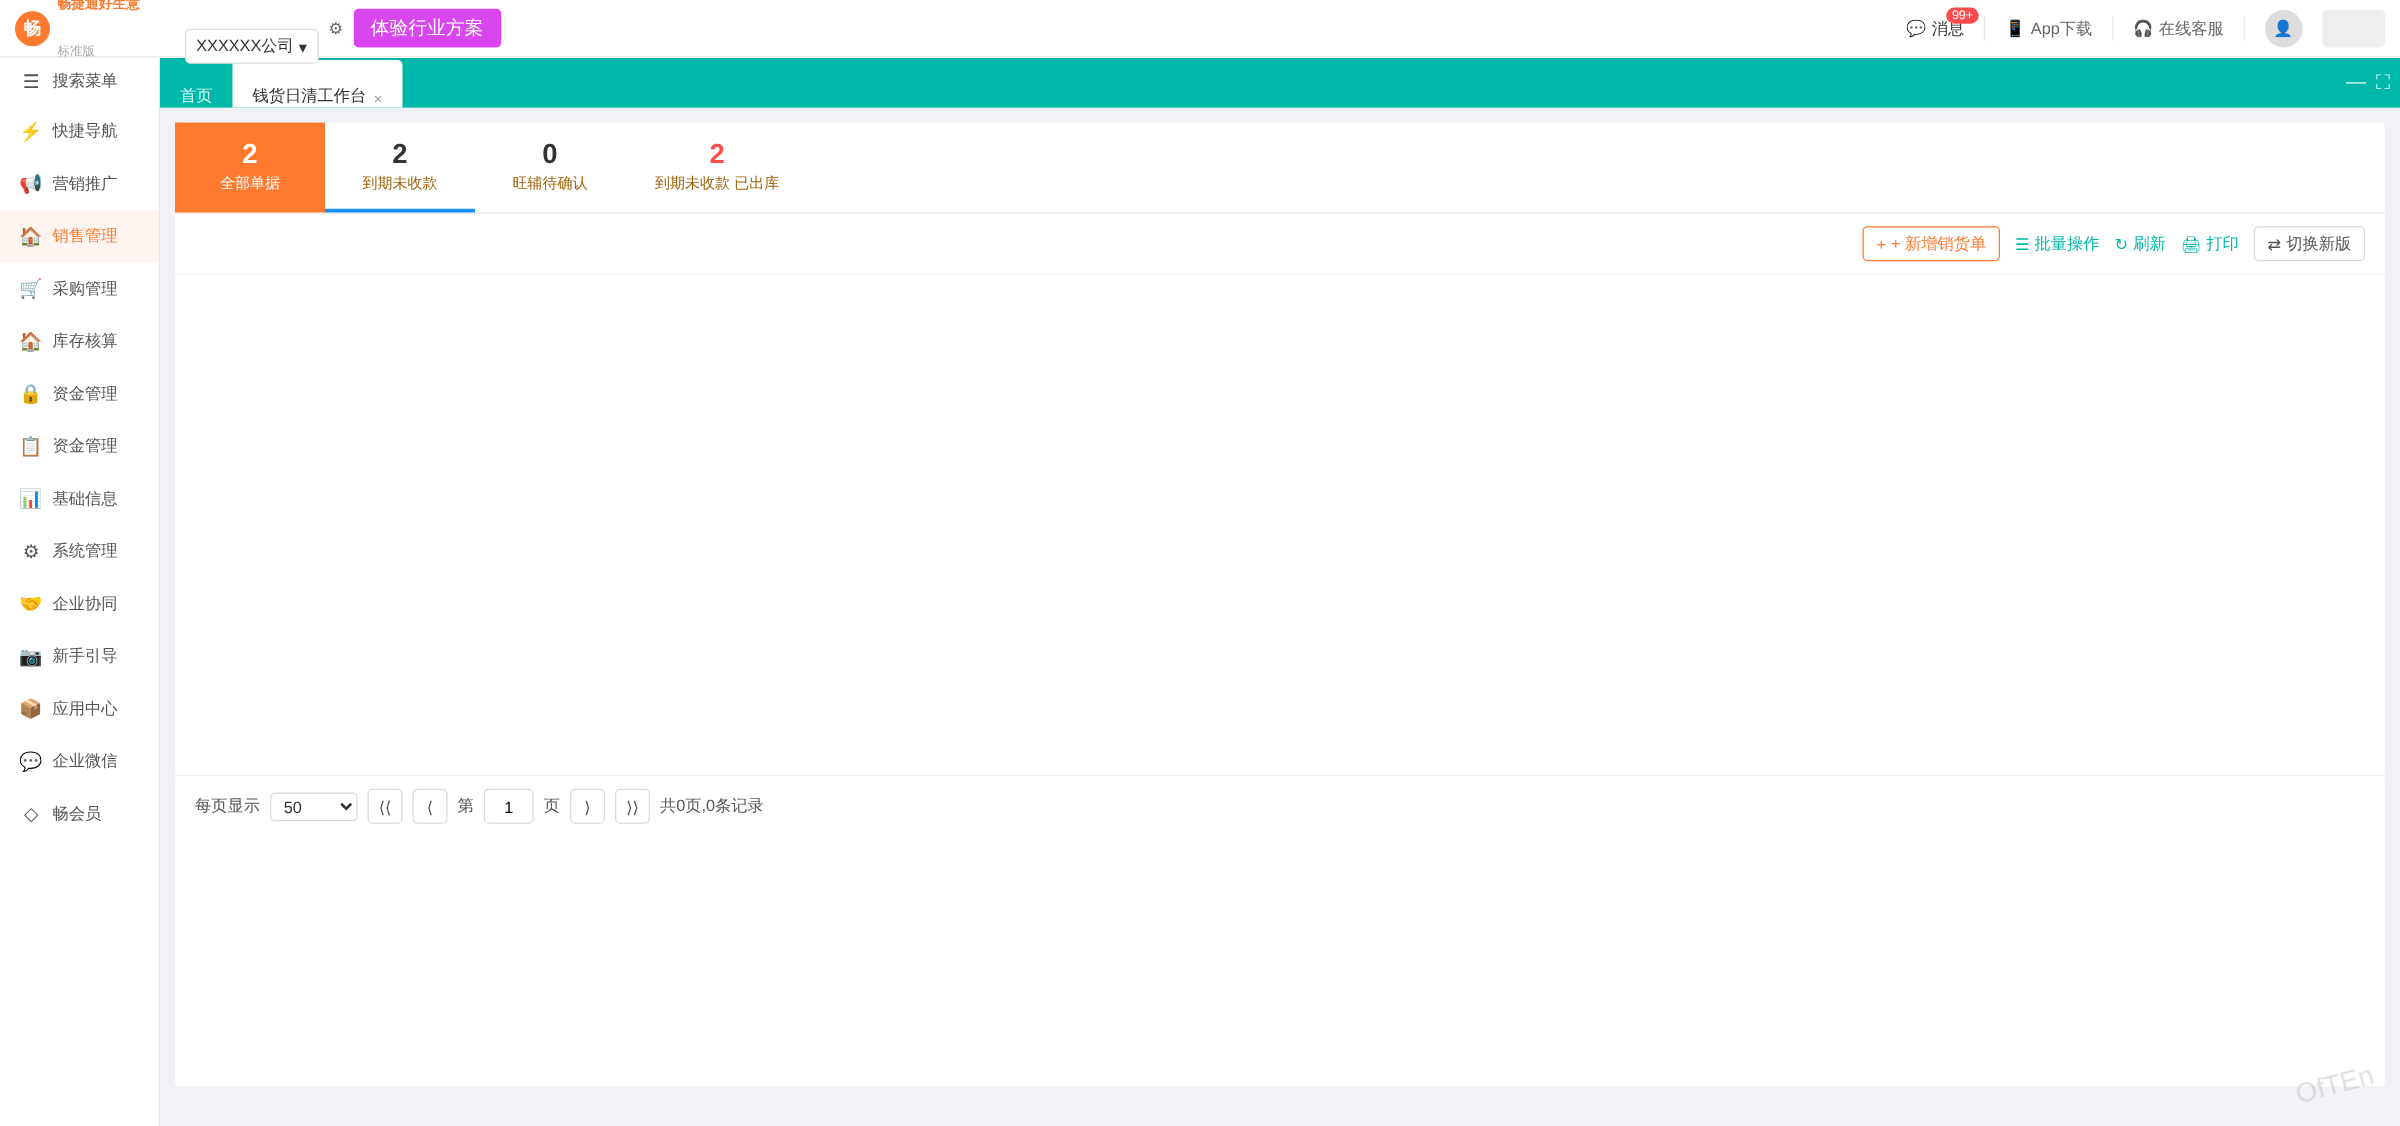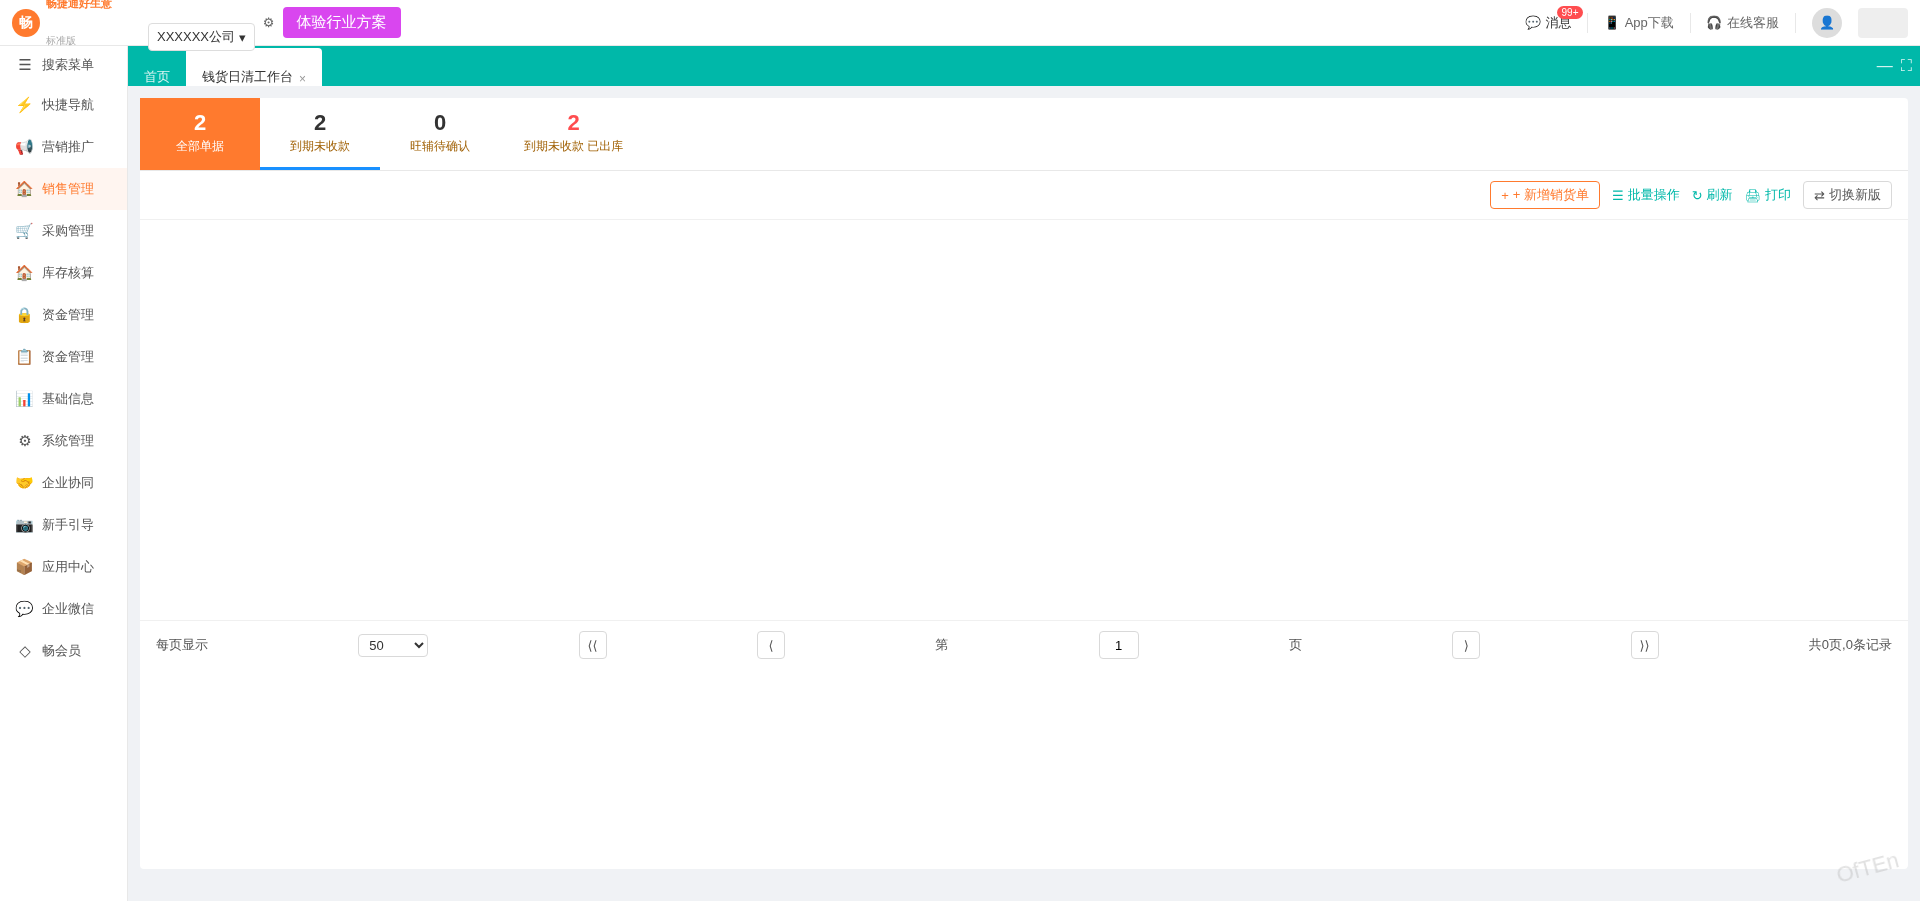--- a/index.html
+++ b/index.html
@@ -197,21 +197,21 @@
     }
 
     
     .table-area {
       min-height: 400px;
       padding: 0;
     }
 
     
     .pagination {
-      display: flex; align-items: center; justify-content: space-between;
+      display: flex; align-items: center; justify-content: flex-start;
       padding: 10px 16px;
       border-top: 1px solid #f0f0f0;
       gap: 8px; color: #555; font-size: 13px;
       position: sticky; bottom: 0; background: #fff;
     }
     .page-size-select {
       border: 1px solid #d9d9d9; border-radius: 4px;
       padding: 2px 20px 2px 6px; cursor: pointer; background: #fff;
       font-size: 13px; color: #333;
     }

